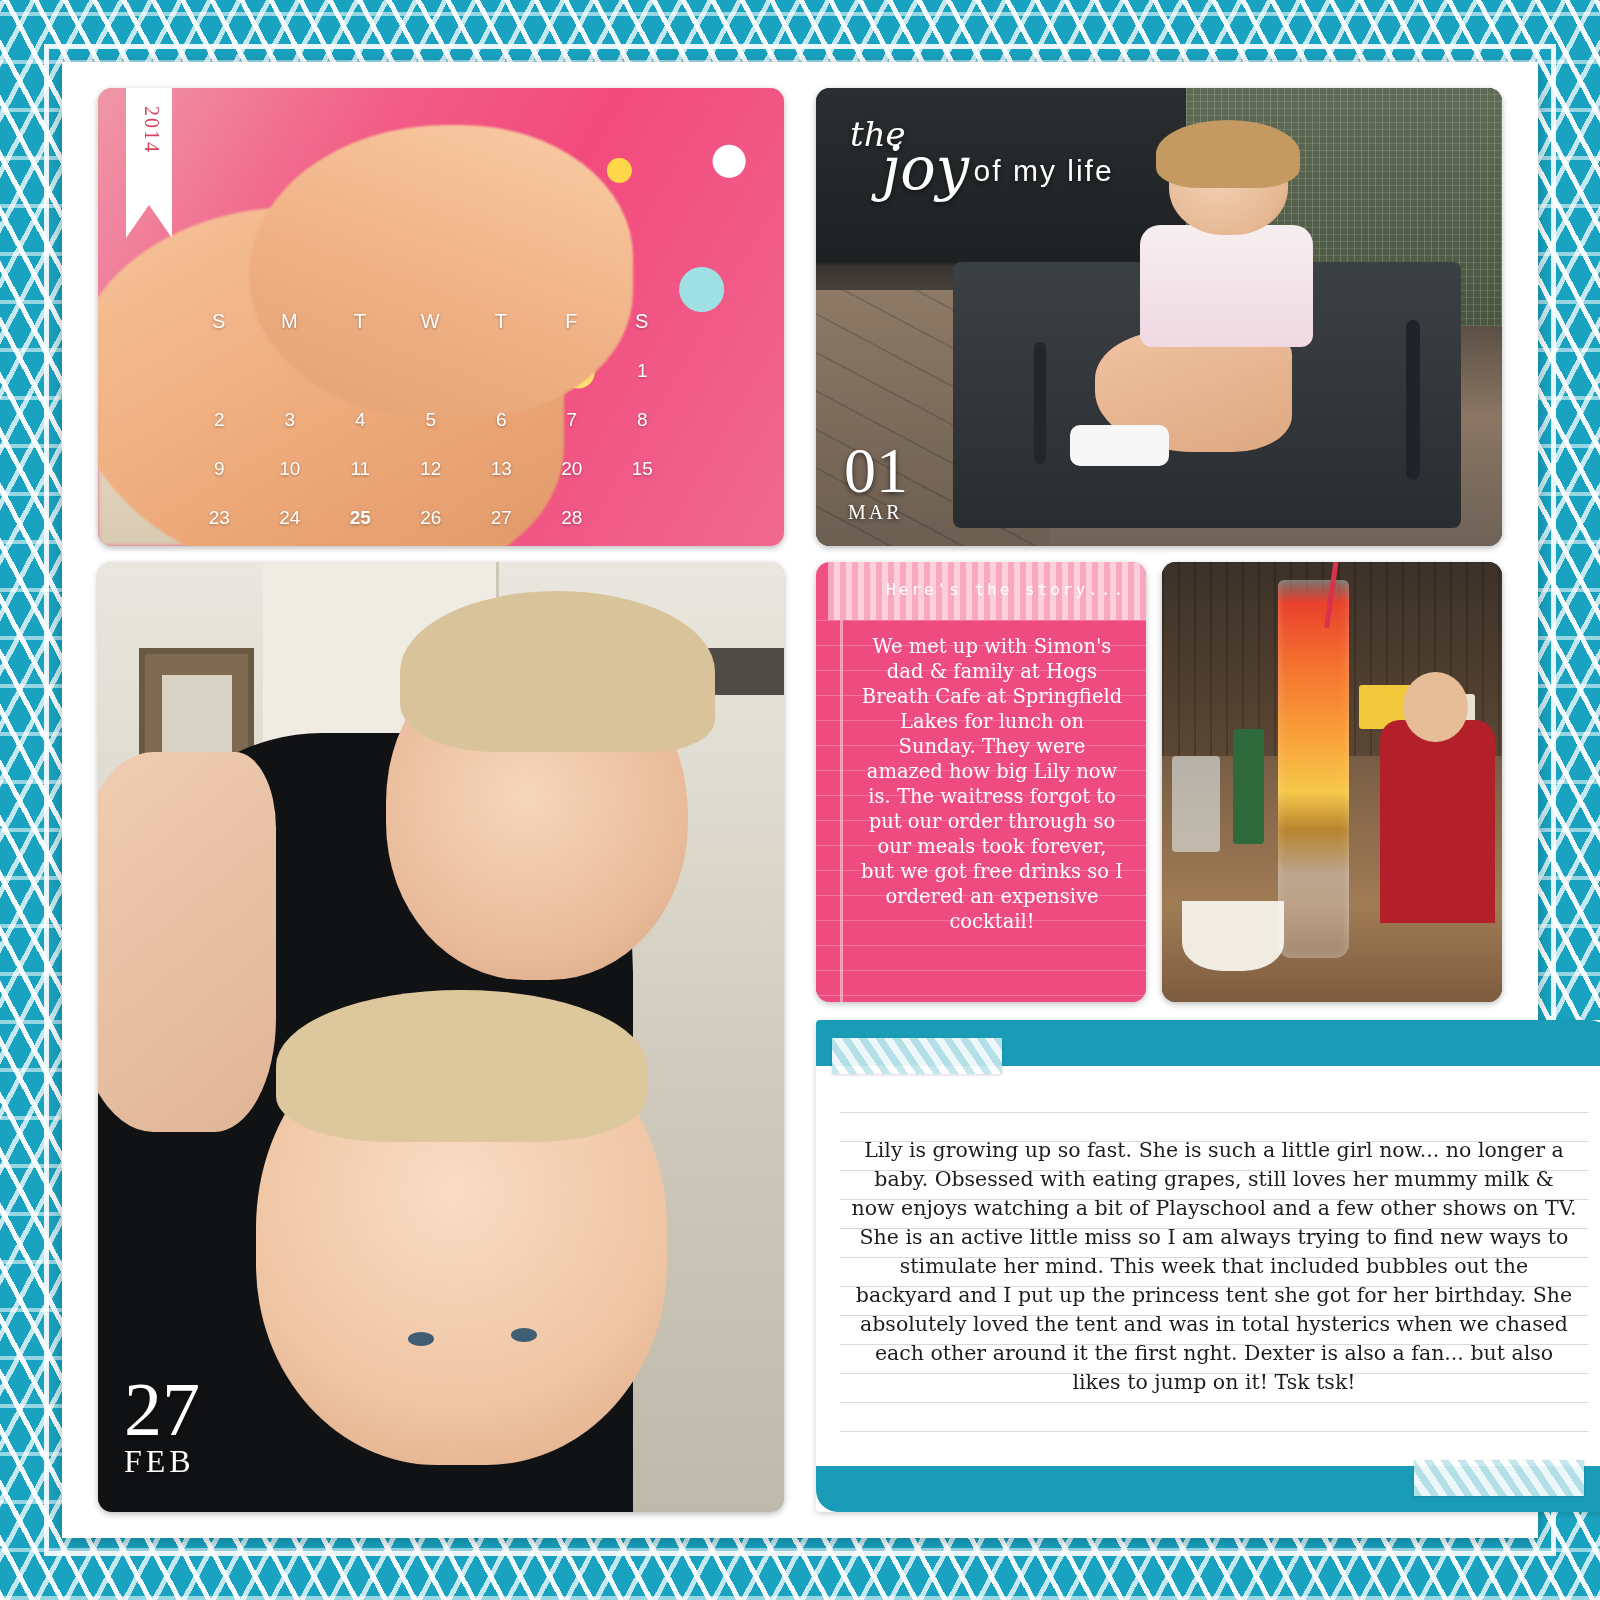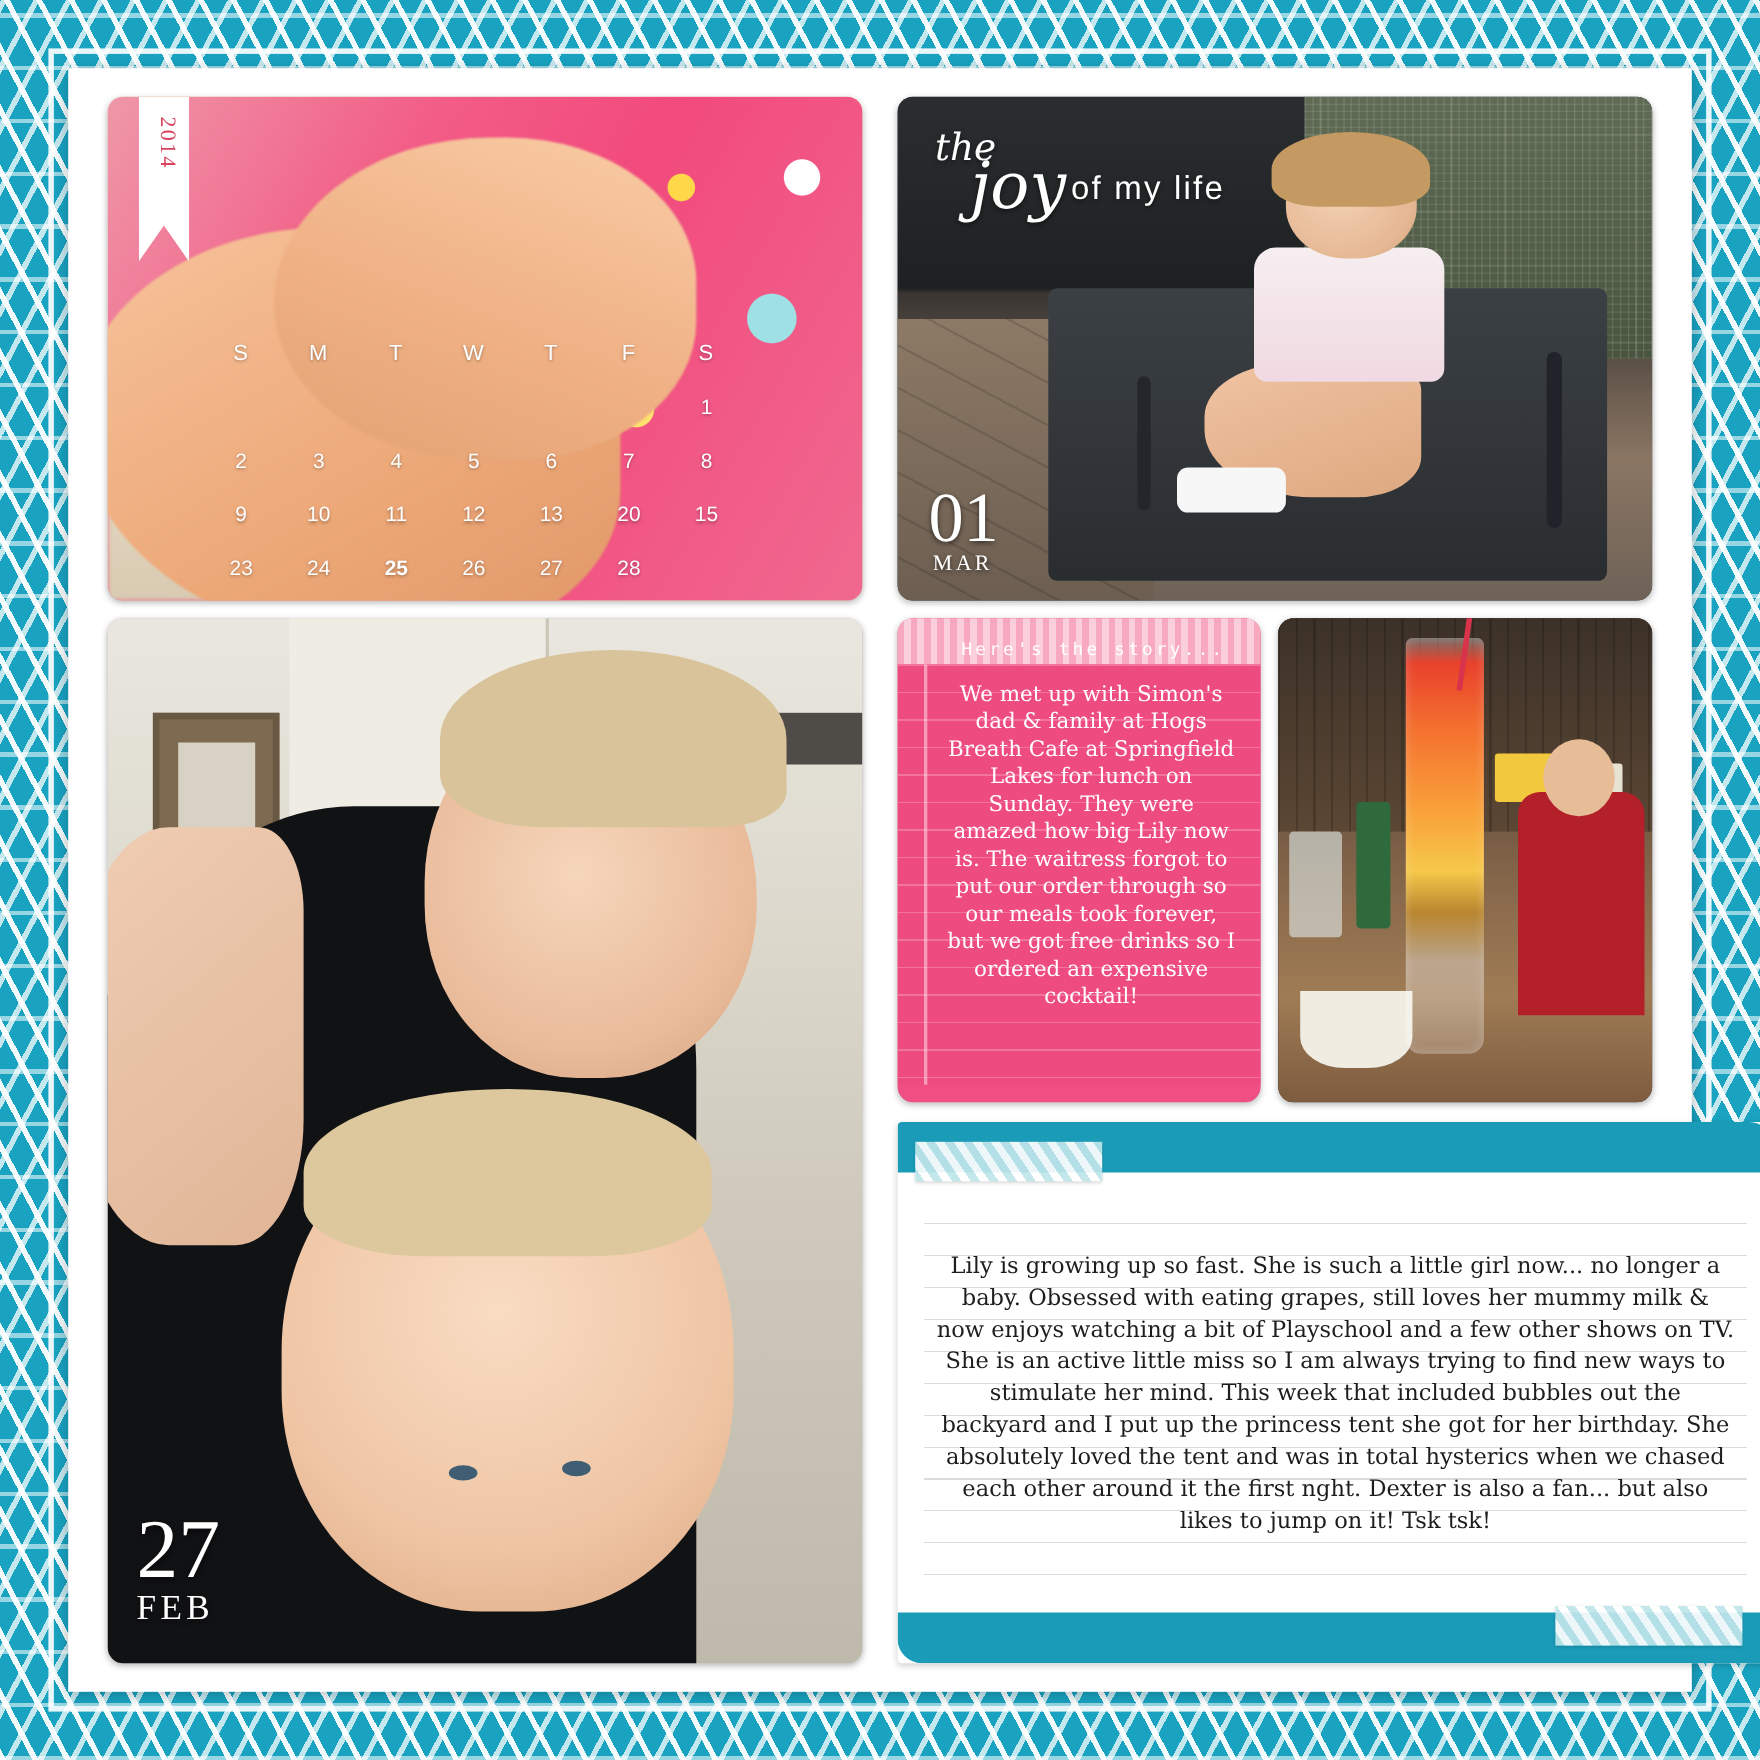--- a/index.html
+++ b/index.html
@@ -376,24 +376,25 @@
     position: absolute;
     left: 718px; top: 474px;
     width: 330px; height: 440px;
     border-radius: 14px;
     overflow: hidden;
     background: #ef4f82;
     box-shadow: 0 2px 6px rgba(0,0,0,0.25);
   }
   .story-head {
     position: relative;
-    height: 42px;
+    height: 58px;
     background:
       repeating-linear-gradient(90deg,
         #f8a8bf 0 6px, #fbd0dc 6px 12px);
+    margin-left: 12px;
   }
   .story-head-label {
     position: absolute;
     left: 58px; top: 18px;
     font-family: "DejaVu Sans Mono", monospace;
     font-size: 16px;
     letter-spacing: 3px;
     color: #ffffff;
   }
   .story-body {

